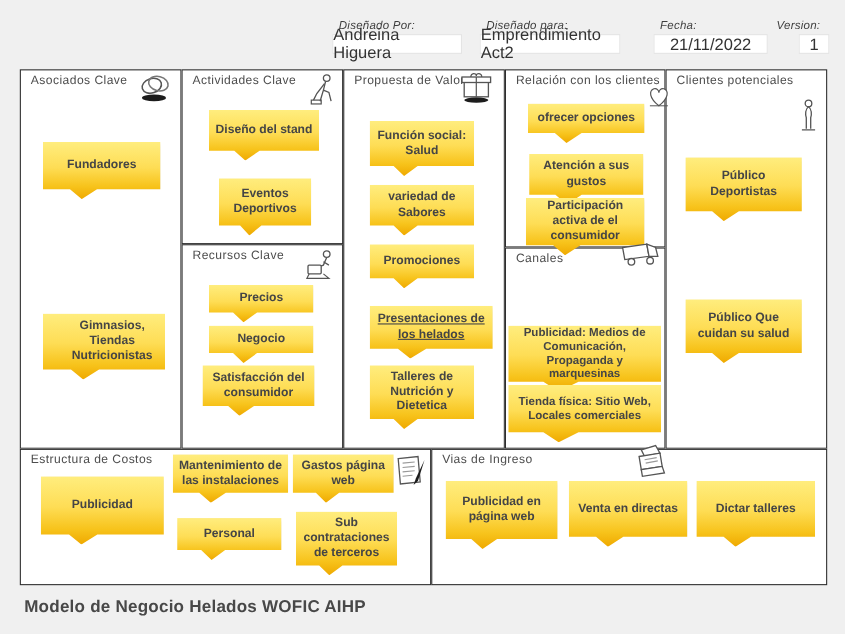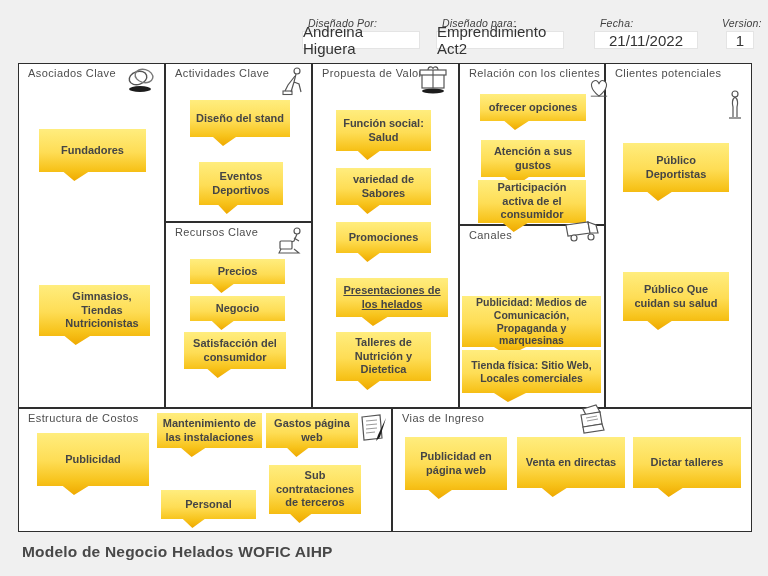--- a/index.html
+++ b/index.html
@@ -53,21 +53,21 @@
 
 <div class="hdr-label" style="left:308px;top:17px;">Diseñado Por:</div>
 <div class="hdr-box" style="left:302px;top:31px;width:118px;height:18px;">Andreina Higuera</div>
 
 <div class="hdr-label" style="left:442px;top:17px;">Diseñado para:</div>
 <div class="hdr-box" style="left:436px;top:31px;width:128px;height:18px;">Emprendimiento Act2</div>
 
 <div class="hdr-label" style="left:600px;top:17px;">Fecha:</div>
 <div class="hdr-box" style="left:594px;top:31px;width:104px;height:18px;">21/11/2022</div>
 
-<div class="hdr-label" style="left:722px;top:17px;">Version:</div>
+<div class="hdr-label" style="left:706px;top:17px;">Version:</div>
 <div class="hdr-box" style="left:726px;top:31px;width:28px;height:18px;">1</div>
 
 <div id="canvas">
 
   <div class="section" style="left:0;top:0;width:147px;height:345px;">
     <div class="sec-title">Asociados Clave</div>
     <svg class="sec-icon" style="right:5px;top:2px;" width="36" height="27" viewBox="0 0 36 27">
       <ellipse cx="17" cy="23" rx="11" ry="3" fill="#1c1c1c"></ellipse>
       <ellipse cx="15" cy="12" rx="9" ry="6.5" fill="#fff" stroke="#555" stroke-width="1.4" transform="rotate(-18 15 12)"></ellipse>
       <ellipse cx="21" cy="10" rx="9" ry="6.5" fill="none" stroke="#777" stroke-width="1.4" transform="rotate(14 21 10)"></ellipse>
@@ -153,21 +153,21 @@
   <div class="section" style="left:0;top:345px;width:374px;height:124px;">
     <div class="sec-title">Estructura de Costos</div>
     <svg class="sec-icon" style="right:2px;top:2px;" width="32" height="34" viewBox="0 0 32 34">
       <path d="M5 6 L23 4 L25 27 L7 29 Z" fill="#fff" stroke="#555" stroke-width="1.2"></path>
       <path d="M9 10 L20 9 M9 14 L20 13 M9 18 L20 17 M9 22 L18 21" fill="none" stroke="#999" stroke-width="1"></path>
       <path d="M29 7 L21 24 L19 30 L23 26 Z" fill="#1c1c1c"></path>
     </svg>
     <div class="note" style="left:18px;top:24px;width:112px;height:62px;">Publicidad</div>
     <div class="note" style="left:138px;top:4px;width:105px;height:44px;">Mantenimiento de las instalaciones</div>
     <div class="note" style="left:247px;top:4px;width:92px;height:44px;">Gastos página web</div>
-    <div class="note" style="left:142px;top:62px;width:95px;height:38px;margin-top:19px;">Personal</div>
+    <div class="note" style="left:142px;top:62px;width:95px;height:38px;">Personal</div>
     <div class="note" style="left:250px;top:56px;width:92px;height:58px;">Sub contrataciones de terceros</div>
   </div>
 
   <div class="section" style="left:374px;top:345px;width:360px;height:124px;">
     <div class="sec-title">Vias de Ingreso</div>
     <svg class="sec-icon" style="left:178px;top:-7px;" width="40" height="34" viewBox="0 0 40 34">
       <path d="M12 7 L25 3 L29 10 L15 13 Z" fill="#fff" stroke="#555" stroke-width="1.2"></path>
       <path d="M10 13 L29 10 L31 22 L12 25 Z" fill="#fff" stroke="#555" stroke-width="1.2"></path>
       <path d="M12 25 L31 22 L33 28 L13 31 Z" fill="#fff" stroke="#555" stroke-width="1.2"></path>
       <path d="M15 16 L26 14 M16 19 L27 17" fill="none" stroke="#999" stroke-width="1"></path>

